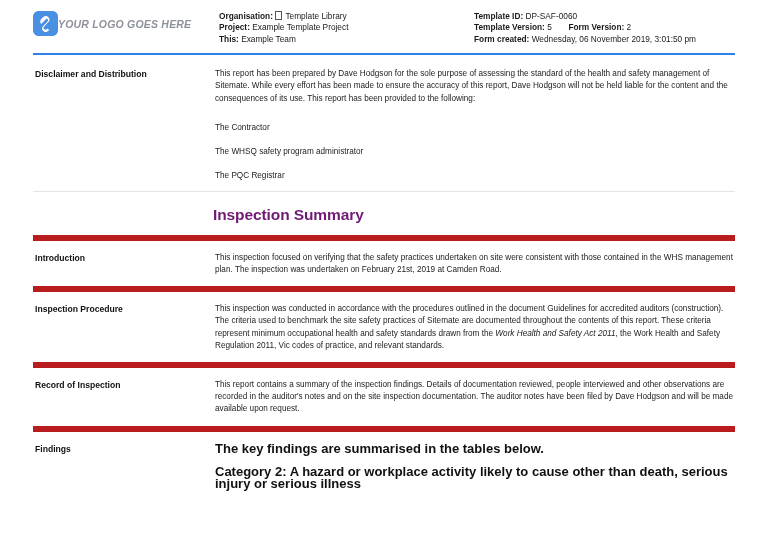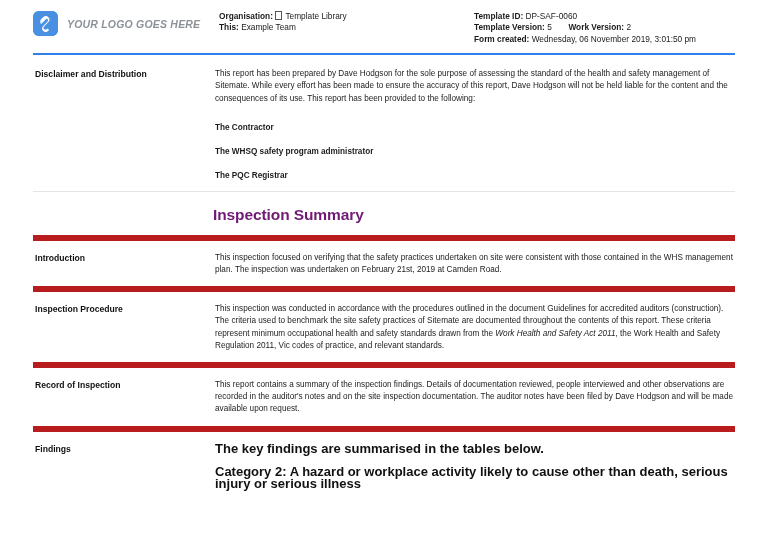--- a/index.html
+++ b/index.html
@@ -41,21 +41,20 @@
     width: 25px;
     height: 25px;
     border-radius: 6px;
     background: #4a90e2;
     flex: 0 0 auto;
     position: relative;
     display: block;
   }
   .logo-mark svg { display: block; }
   .logo-text {
-    margin-left: 9px;
     font-style: italic;
     font-weight: bold;
     font-size: 10.5px;
     letter-spacing: 0.2px;
     color: #8d9298;
     white-space: nowrap;
   }
   .meta-cols {
     display: flex;
     flex: 1 1 auto;
@@ -115,21 +114,20 @@
   .sec-body p { margin: 0 0 9px 0; }
   .sec-body p:last-child { margin-bottom: 0; }
   .sec-body p.tight { margin-bottom: 10px; }
   .sec-body em { font-style: italic; }
 
   .dist-list { margin-top: 17px; }
   .dist-list .dist-item {
     margin: 0 0 13px 0;
     font-size: 8.2px;
     line-height: 11px;
-    font-weight: bold;
   }
   .dist-list .dist-item:last-child { margin-bottom: 0; }
 
   
   .heading-row {
     display: flex;
     border-top: 1px solid #e2e4e6;
     padding: 14px 0 11px 0;
   }
   .heading-row .spacer { width: 180px; flex: 0 0 auto; }
@@ -168,35 +166,39 @@
     </div>
 
     <div class="meta-cols">
       <div class="meta-col left">
         <div class="meta-row">
           <span class="k">Organisation:</span>
           <span class="tofu"></span>
           <span class="v">Template Library</span>
         </div>
         <div class="meta-row">
+          <span class="k">Project:</span>
+          <span class="v">Example Template Project</span>
+        </div>
+        <div class="meta-row">
           <span class="k">This:</span>
           <span class="v">Example Team</span>
         </div>
       </div>
 
       <div class="meta-col right">
         <div class="meta-row">
           <span class="k">Template ID:</span>
           <span class="v">DP-SAF-0060</span>
         </div>
         <div class="meta-row">
           <span class="k">Template Version:</span>
           <span class="v">5</span>
           <span class="gap"></span>
-          <span class="k">Work Version:</span>
+          <span class="k">Form Version:</span>
           <span class="v">2</span>
         </div>
         <div class="meta-row">
           <span class="k">Form created:</span>
           <span class="v">Wednesday, 06 November 2019, 3:01:50 pm</span>
         </div>
       </div>
     </div>
   </div>
 

